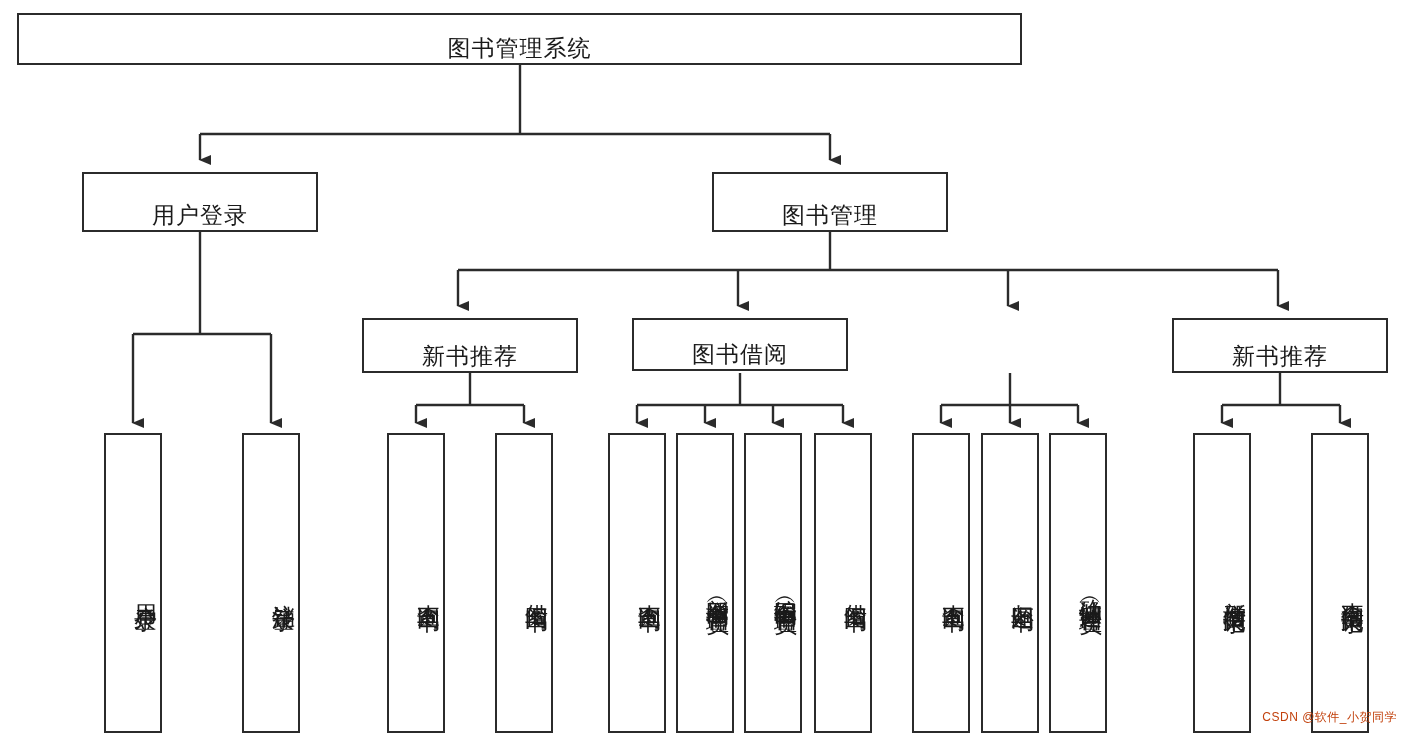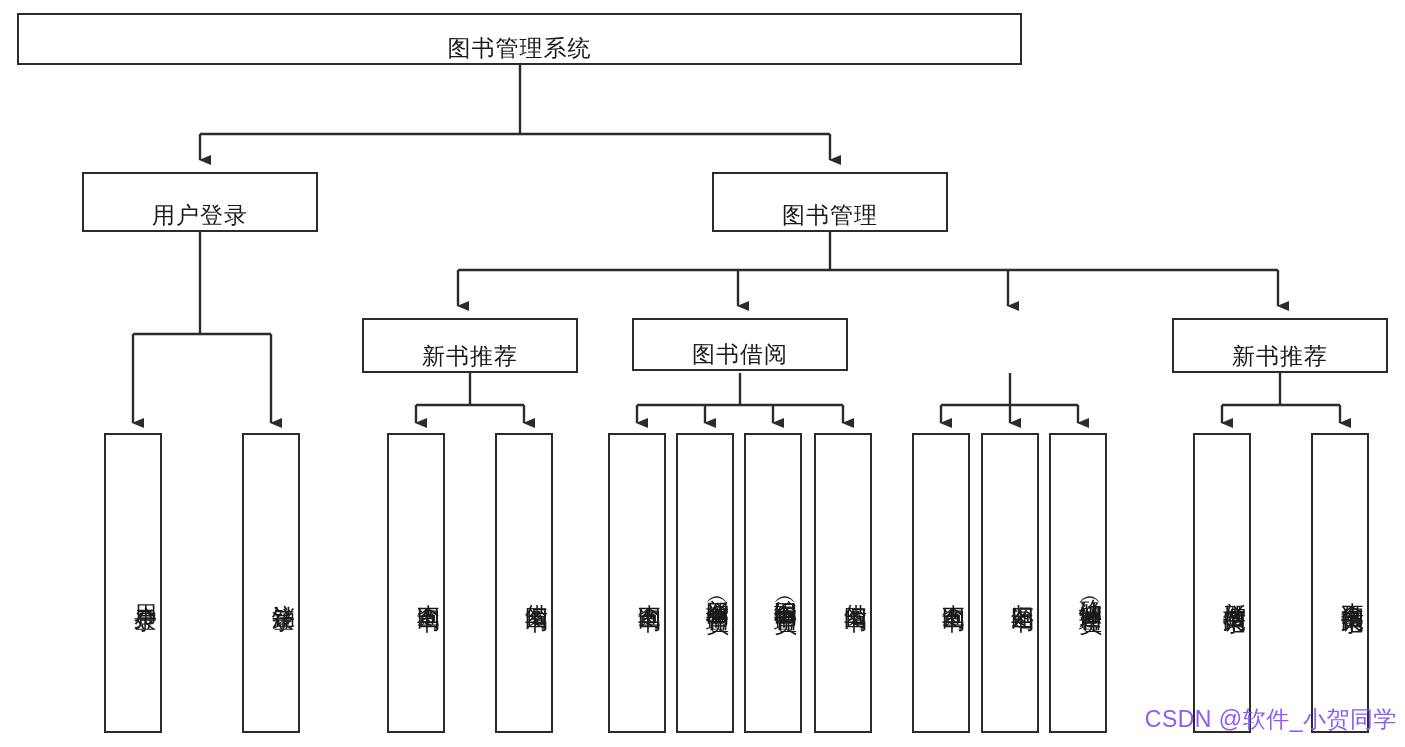--- a/index.html
+++ b/index.html
@@ -52,23 +52,23 @@
     justify-content: center;
     padding-top: 14px;
   }
   .node-v .vlabel {
     writing-mode: vertical-rl;
     text-orientation: upright;
   }
   #watermark {
     position: absolute;
     right: 8px;
-    bottom: 12px;
-    font-size: 23px;
-    color: #8b5cf6;
+    bottom: 21px;
+    font-size: 12px;
+    color: #c2410c;
     white-space: nowrap;
     letter-spacing: 0.5px;
   }
 </style>
 </head>
 <body>
 
 <div id="diagram-root">
 
   <svg id="connector-layer" viewBox="0 0 1405 747" width="1405" height="747" xmlns="http://www.w3.org/2000/svg">

